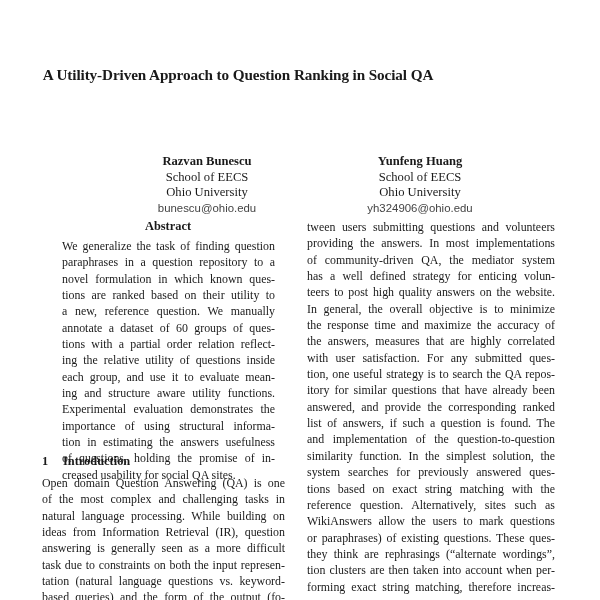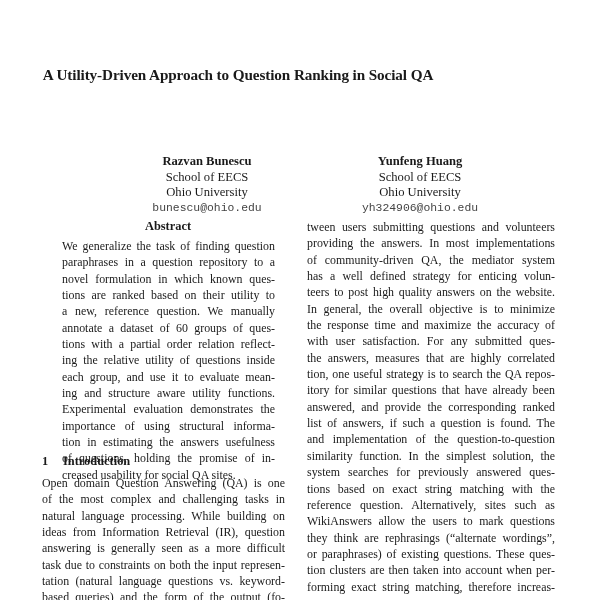--- a/index.html
+++ b/index.html
@@ -2,21 +2,21 @@
 <html><head>
   <meta charset="utf-8">
   <style>
     html, body { margin: 0; padding: 0; background: #ffffff; }
     body { width: 600px; height: 600px; position: relative; overflow: hidden; color: #1a1a1a;
            font-family: "Liberation Serif", "DejaVu Serif", serif; }
     .title { position: absolute; left: 0; width: 476px; top: 66px; text-align: center;
              font-weight: bold; font-size: 15.2px; letter-spacing: -0.1px; }
     .author { position: absolute; top: 114px; width: 200px; text-align: center; font-size: 12.6px; line-height: 15.5px; }
     .author .name { font-weight: bold; margin-top: 40px; }
-    .author .email { font-family: Liberation Mono, monospace; font-size: 11.4px; color: #444; }
+    .author .email { font-family: Liberation Sans, sans-serif; font-size: 11.4px; color: #444; }
     #author-1 { left: 107px; }
     #author-2 { left: 320px; }
     .abs-head { position: absolute; left: 62px; width: 212px; top: 219px; text-align: center; font-weight: bold; font-size: 12.4px; }
     .col { position: absolute; font-size: 11.9px; line-height: 16.35px; }
     .line { display: block; white-space: nowrap; text-align: justify; text-align-last: justify; height: 16.35px; }
     .line.last { text-align-last: left; }
     #abstract-body { left: 62px; width: 213px; top: 238px; }
     #intro-body { left: 42px; width: 243px; top: 475px; }
     #right-col { left: 307px; width: 248px; top: 219px; }
     .sec-head { position: absolute; left: 42px; top: 454px; font-weight: bold; font-size: 12.4px; }
@@ -74,29 +74,29 @@
   </div>
 
 <div class="col" id="right-col">
     <span class="line">tween users submitting questions and volunteers</span>
     <span class="line">providing the answers. In most implementations</span>
     <span class="line">of community-driven QA, the mediator system</span>
     <span class="line">has a well defined strategy for enticing volun-</span>
     <span class="line">teers to post high quality answers on the website.</span>
     <span class="line">In general, the overall objective is to minimize</span>
     <span class="line">the response time and maximize the accuracy of</span>
+    <span class="line">the answers, measures that are highly correlated</span>
     <span class="line">with user satisfaction. For any submitted ques-</span>
-    <span class="line">the answers, measures that are highly correlated</span>
     <span class="line">tion, one useful strategy is to search the QA repos-</span>
     <span class="line">itory for similar questions that have already been</span>
     <span class="line">answered, and provide the corresponding ranked</span>
     <span class="line">list of answers, if such a question is found. The</span>
     <span class="line">and implementation of the question-to-question</span>
     <span class="line">similarity function. In the simplest solution, the</span>
     <span class="line">system searches for previously answered ques-</span>
     <span class="line">tions based on exact string matching with the</span>
     <span class="line">reference question. Alternatively, sites such as</span>
     <span class="line">WikiAnswers allow the users to mark questions</span>
+    <span class="line">or paraphrases) of existing questions. These ques-</span>
     <span class="line">they think are rephrasings (“alternate wordings”,</span>
-    <span class="line">or paraphrases) of existing questions. These ques-</span>
     <span class="line">tion clusters are then taken into account when per-</span>
     <span class="line">forming exact string matching, therefore increas-</span>
   </div>
 
 </body></html>

